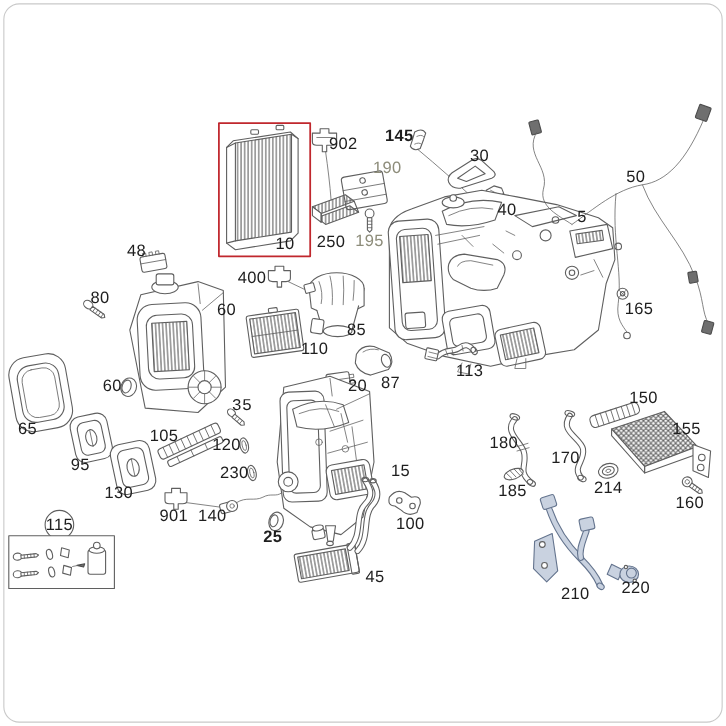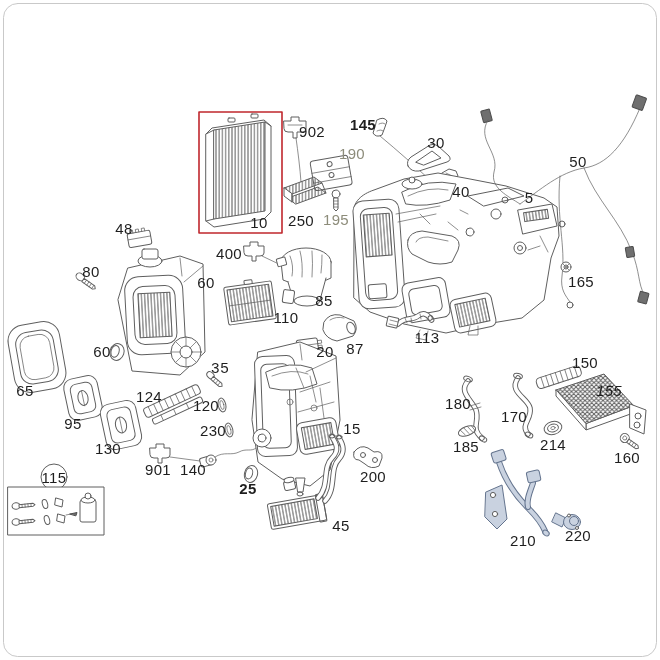--- a/index.html
+++ b/index.html
@@ -401,48 +401,48 @@
     <ellipse class="blue" cx="572" cy="522" rx="8.5" ry="7.5"></ellipse>
     <circle class="blue" cx="574" cy="521" r="4.5"></circle>
     <circle class="wfill" cx="569" cy="515.5" r="1.5"></circle>
         <circle class="wfill" cx="577" cy="528" r="1.5"></circle>
   </g>
 </svg>
 
 <div id="labels">
       <span class="lbl" style="left: 529px; top: 197px;">5</span>
       <span class="lbl" style="left: 259px; top: 222px;">10</span>
-      <span class="lbl" style="left: 352px; top: 428px;">15</span>
+      <span class="lbl" style="left: 364px; top: 428px;">15</span>
       <span class="lbl" style="left: 325px; top: 351px;">20</span>
       <span class="lbl" style="left: 248px; top: 488px; font-weight: bold;">25</span>
       <span class="lbl" style="left: 436px; top: 142px;">30</span>
       <span class="lbl" style="left: 220px; top: 369px; font-family: Liberation Mono, monospace;">35</span>
       <span class="lbl" style="left: 461px; top: 172px; margin-top: 19px;">40</span>
       <span class="lbl" style="left: 341px; top: 525px;">45</span>
       <span class="lbl" style="left: 578px; top: 161px;">50</span>
       <span class="lbl" style="left: 206px; top: 282px;">60</span>
       <span class="lbl" style="left: 25px; top: 390px;">65</span>
       <span class="lbl" style="left: 102px; top: 351px;">60</span>
       <span class="lbl" style="left: 124px; top: 228px;">48</span>
       <span class="lbl" style="left: 91px; top: 271px;">80</span>
       <span class="lbl" style="left: 324px; top: 300px;">85</span>
       <span class="lbl" style="left: 355px; top: 348px;">87</span>
       <span class="lbl" style="left: 73px; top: 423px;">95</span>
-      <span class="lbl" style="left: 373px; top: 476px;">200</span>
-      <span class="lbl" style="left: 149px; top: 396px;">124</span>
+      <span class="lbl" style="left: 373px; top: 476px;">100</span>
+      <span class="lbl" style="left: 149px; top: 396px;">105</span>
       <span class="lbl" style="left: 286px; top: 317px;">110</span>
       <span class="lbl" style="left: 54px; top: 477px;">115</span>
       <span class="lbl" style="left: 206px; top: 405px;">120</span>
       <span class="lbl" style="left: 213px; top: 430px;">230</span>
       <span class="lbl" style="left: 108px; top: 448px;">130</span>
       <span class="lbl" style="left: 427px; top: 337px;">113</span>
       <span class="lbl" style="left: 193px; top: 469px;">140</span>
       <span class="lbl" style="left: 363px; top: 124px; font-weight: bold;">145</span>
       <span class="lbl" style="left: 585px; top: 362px;">150</span>
-      <span class="lbl" style="left: 609px; top: 390px; font-style: italic;">155</span>
+      <span class="lbl" style="left: 624px; top: 390px;">155</span>
       <span class="lbl" style="left: 627px; top: 457px;">160</span>
       <span class="lbl" style="left: 581px; top: 281px;">165</span>
       <span class="lbl" style="left: 514px; top: 416px;">170</span>
       <span class="lbl" style="left: 553px; top: 444px;">214</span>
       <span class="lbl" style="left: 458px; top: 403px;">180</span>
       <span class="lbl" style="left: 466px; top: 446px;">185</span>
       <span class="lbl muted" style="left: 352px; top: 153px;">190</span>
       <span class="lbl muted" style="left: 336px; top: 219px;">195</span>
       <span class="lbl" style="left: 523px; top: 540px;">210</span>
       <span class="lbl" style="left: 578px; top: 535px;">220</span>

